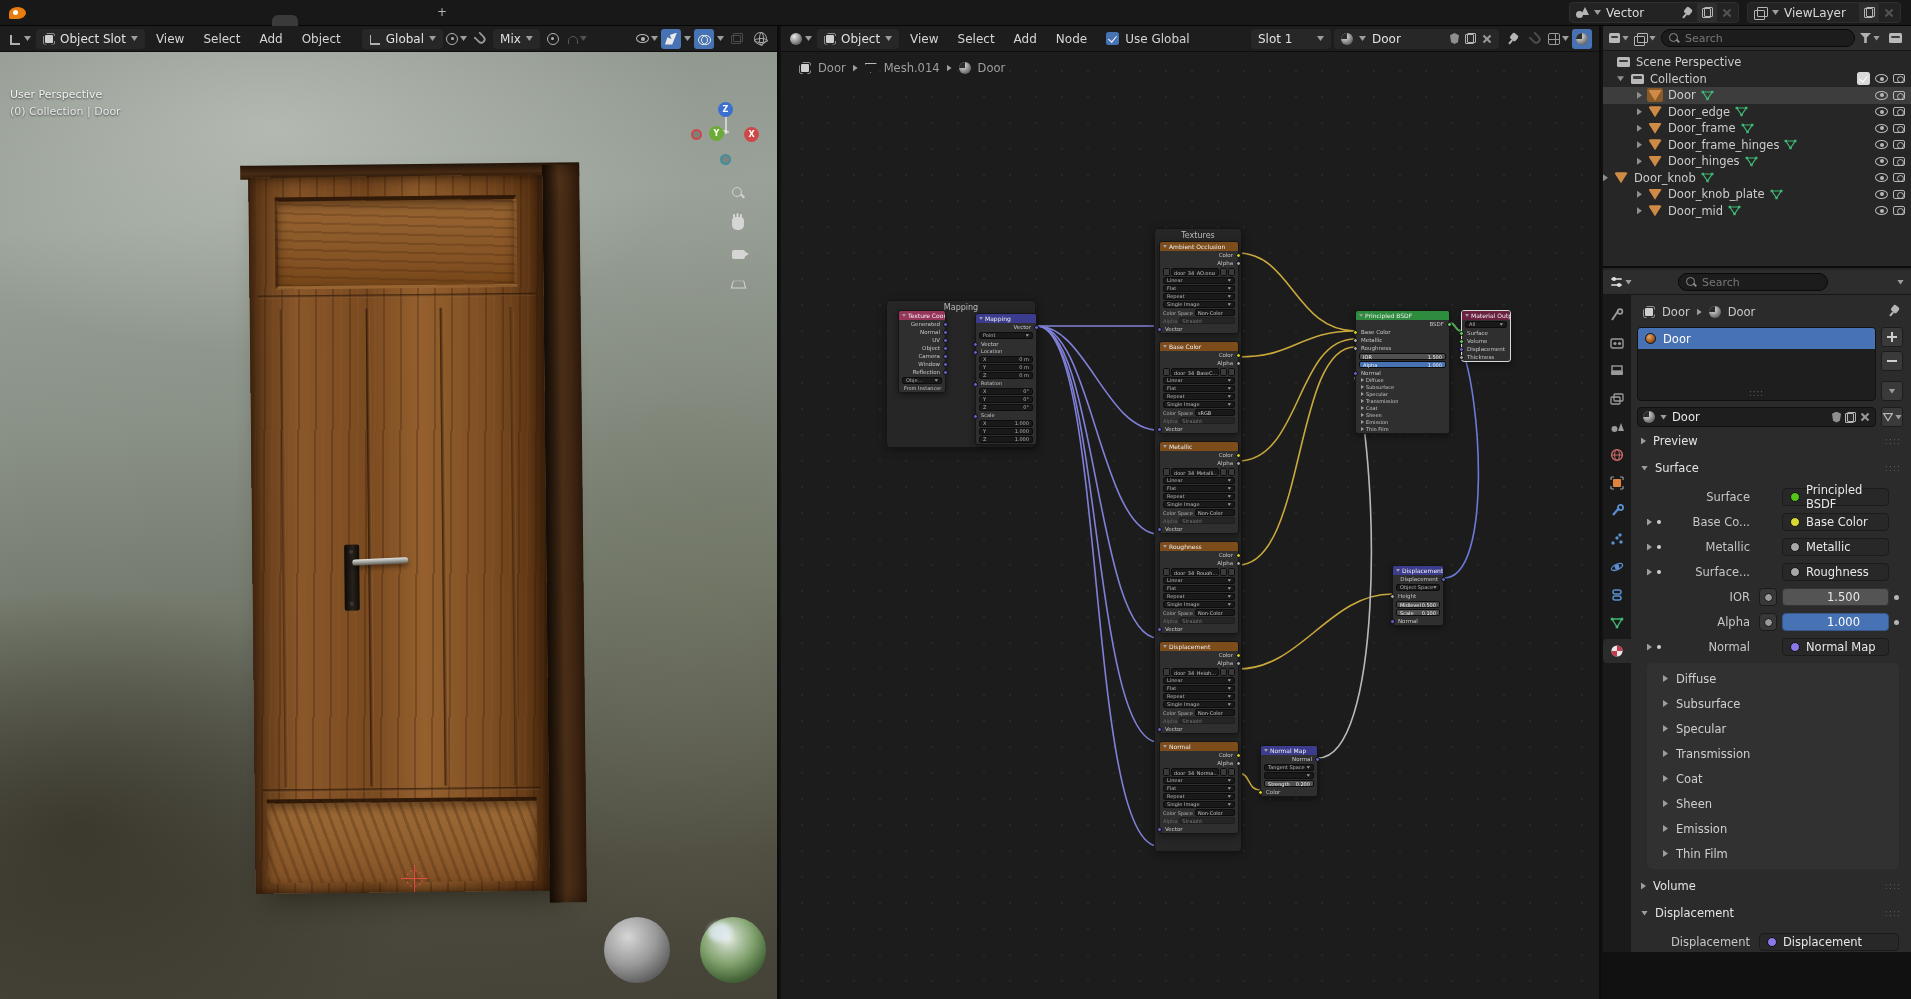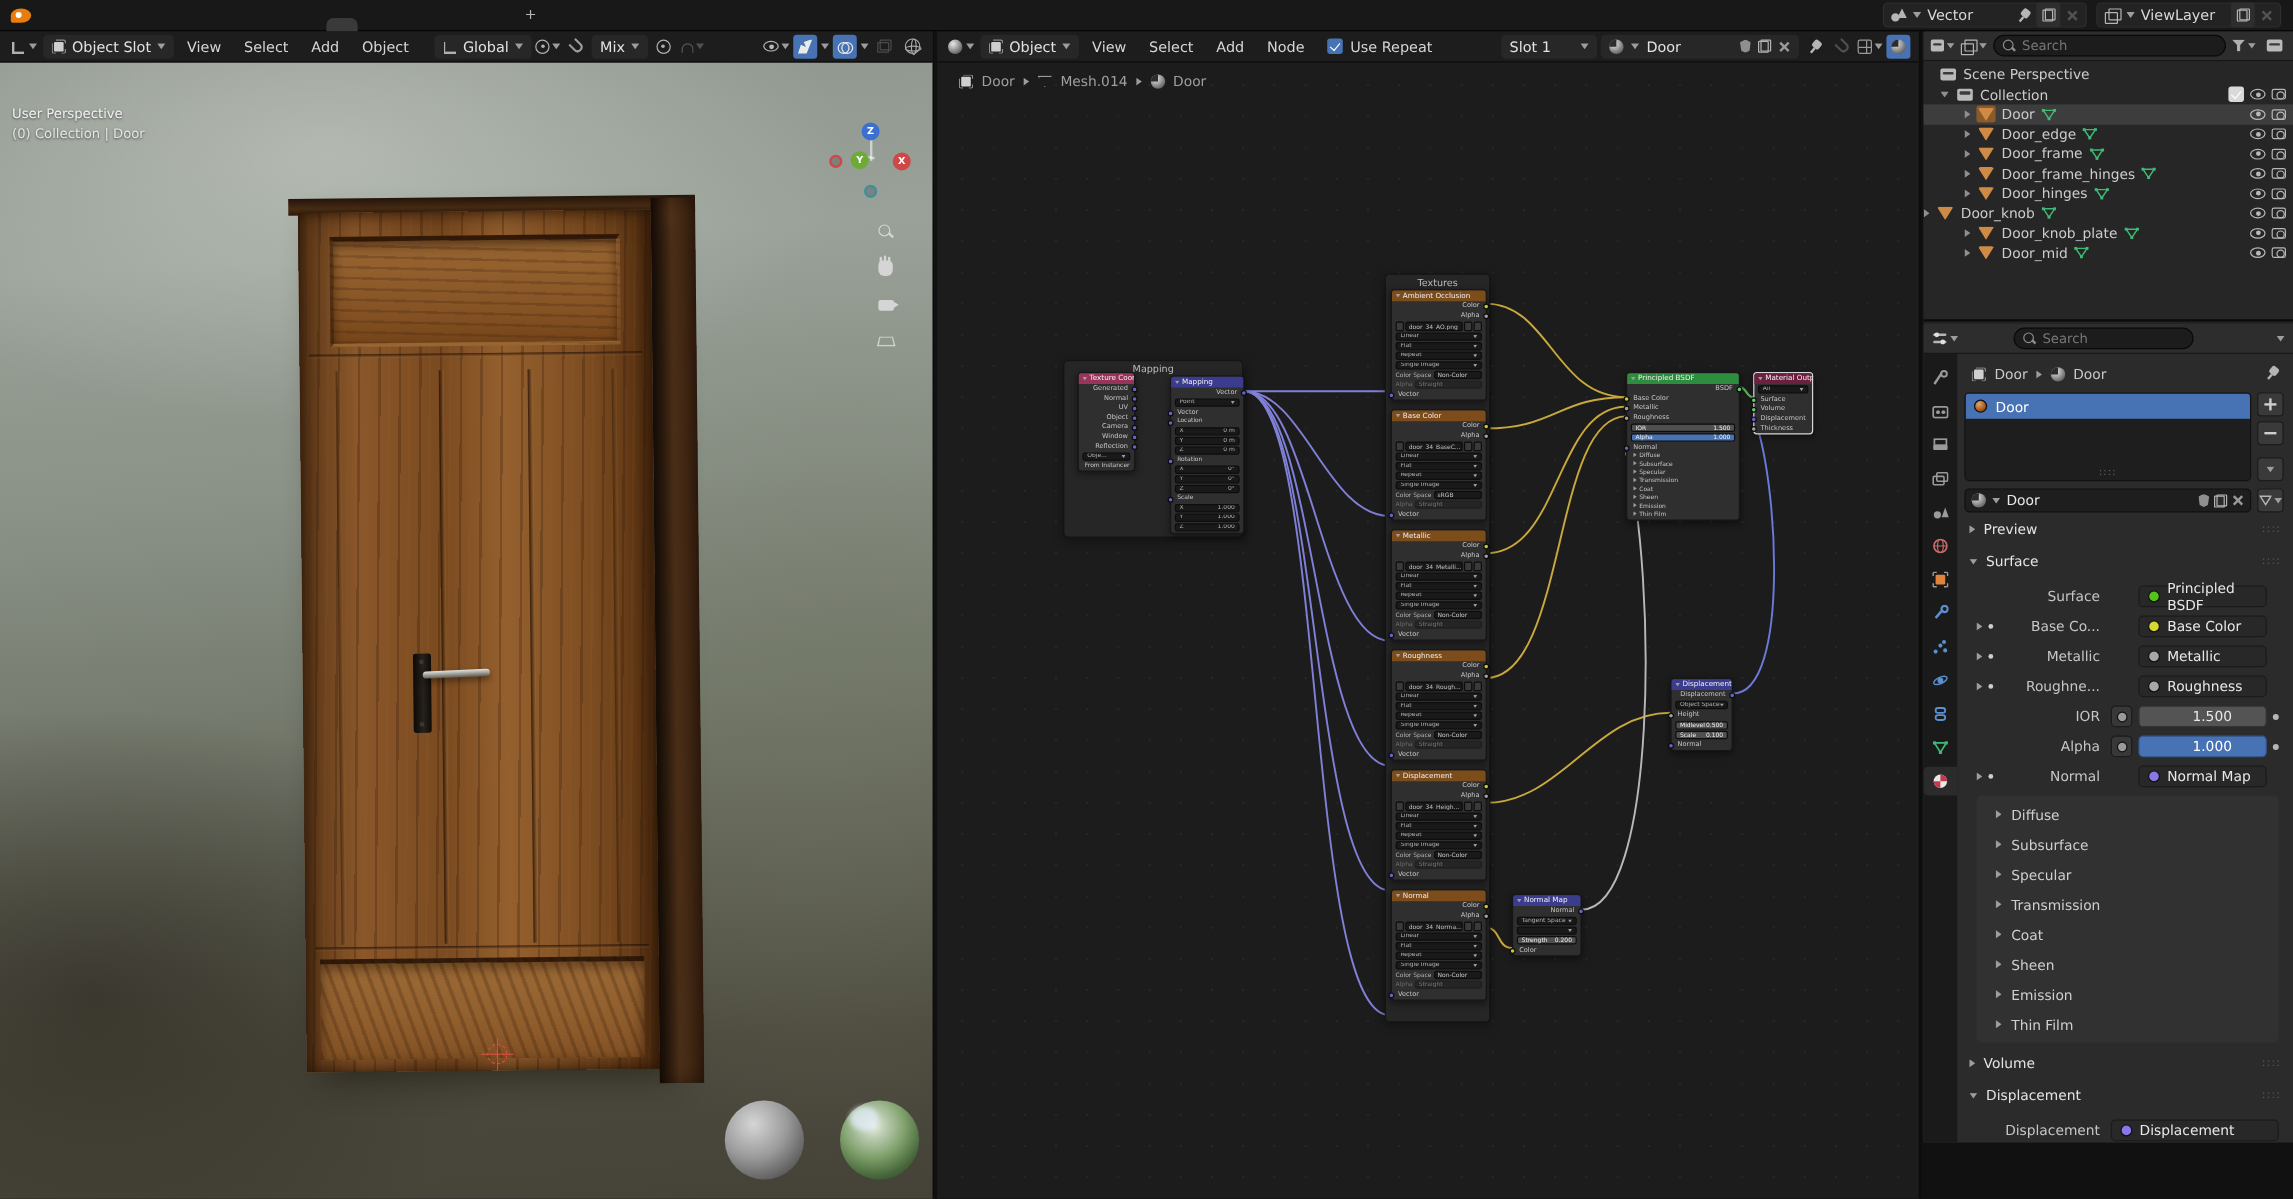--- a/index.html
+++ b/index.html
@@ -412,21 +412,21 @@
         <span class="objico"></span>
         <span>Object</span>
         <span class="cv"></span>
       </span>
     <span class="hmenu">View</span>
     <span class="hmenu">Select</span>
     <span class="hmenu">Add</span>
     <span class="hmenu">Node</span>
     <span style="display:flex;align-items:center;gap:6px;margin-left:8px">
       <span class="cbx"></span>
-      <span>Use Repeat</span>
+      <span>Use Global</span>
     </span>
     <span class="pill" style="margin-left:auto;min-width:80px;justify-content:space-between">
         <span>Slot 1</span>
         <span class="cv"></span>
       </span>
     <span class="pill" style="min-width:165px;gap:6px">
       <span class="sphere-ico hdr-mat"></span>
         <span class="cv"></span>
       <span style="flex:1">Door</span>
       <span class="shieldico"></span>
@@ -1299,21 +1299,21 @@
                 <span>Metallic</span>
               </span>
               <span class="animdot" style="visibility: hidden;"></span>
             </span>
           </div>
           <div class="prow" style="position:relative">
             <span class="expwrap">
               <span class="cr"></span>
               <span class="preddot"></span>
             </span>
-            <span class="plabel">Roughne...</span>
+            <span class="plabel">Surface...</span>
             <span class="pvalwrap">
               <span class="sockbox" style="visibility: hidden;">
                 <span class="dot"></span>
               </span>
               <span class="pfield field">
                 <span class="dot" style="width: 10px; height: 10px; background: rgb(168, 168, 168);"></span>
                 <span>Roughness</span>
               </span>
               <span class="animdot" style="visibility: hidden;"></span>
             </span>

